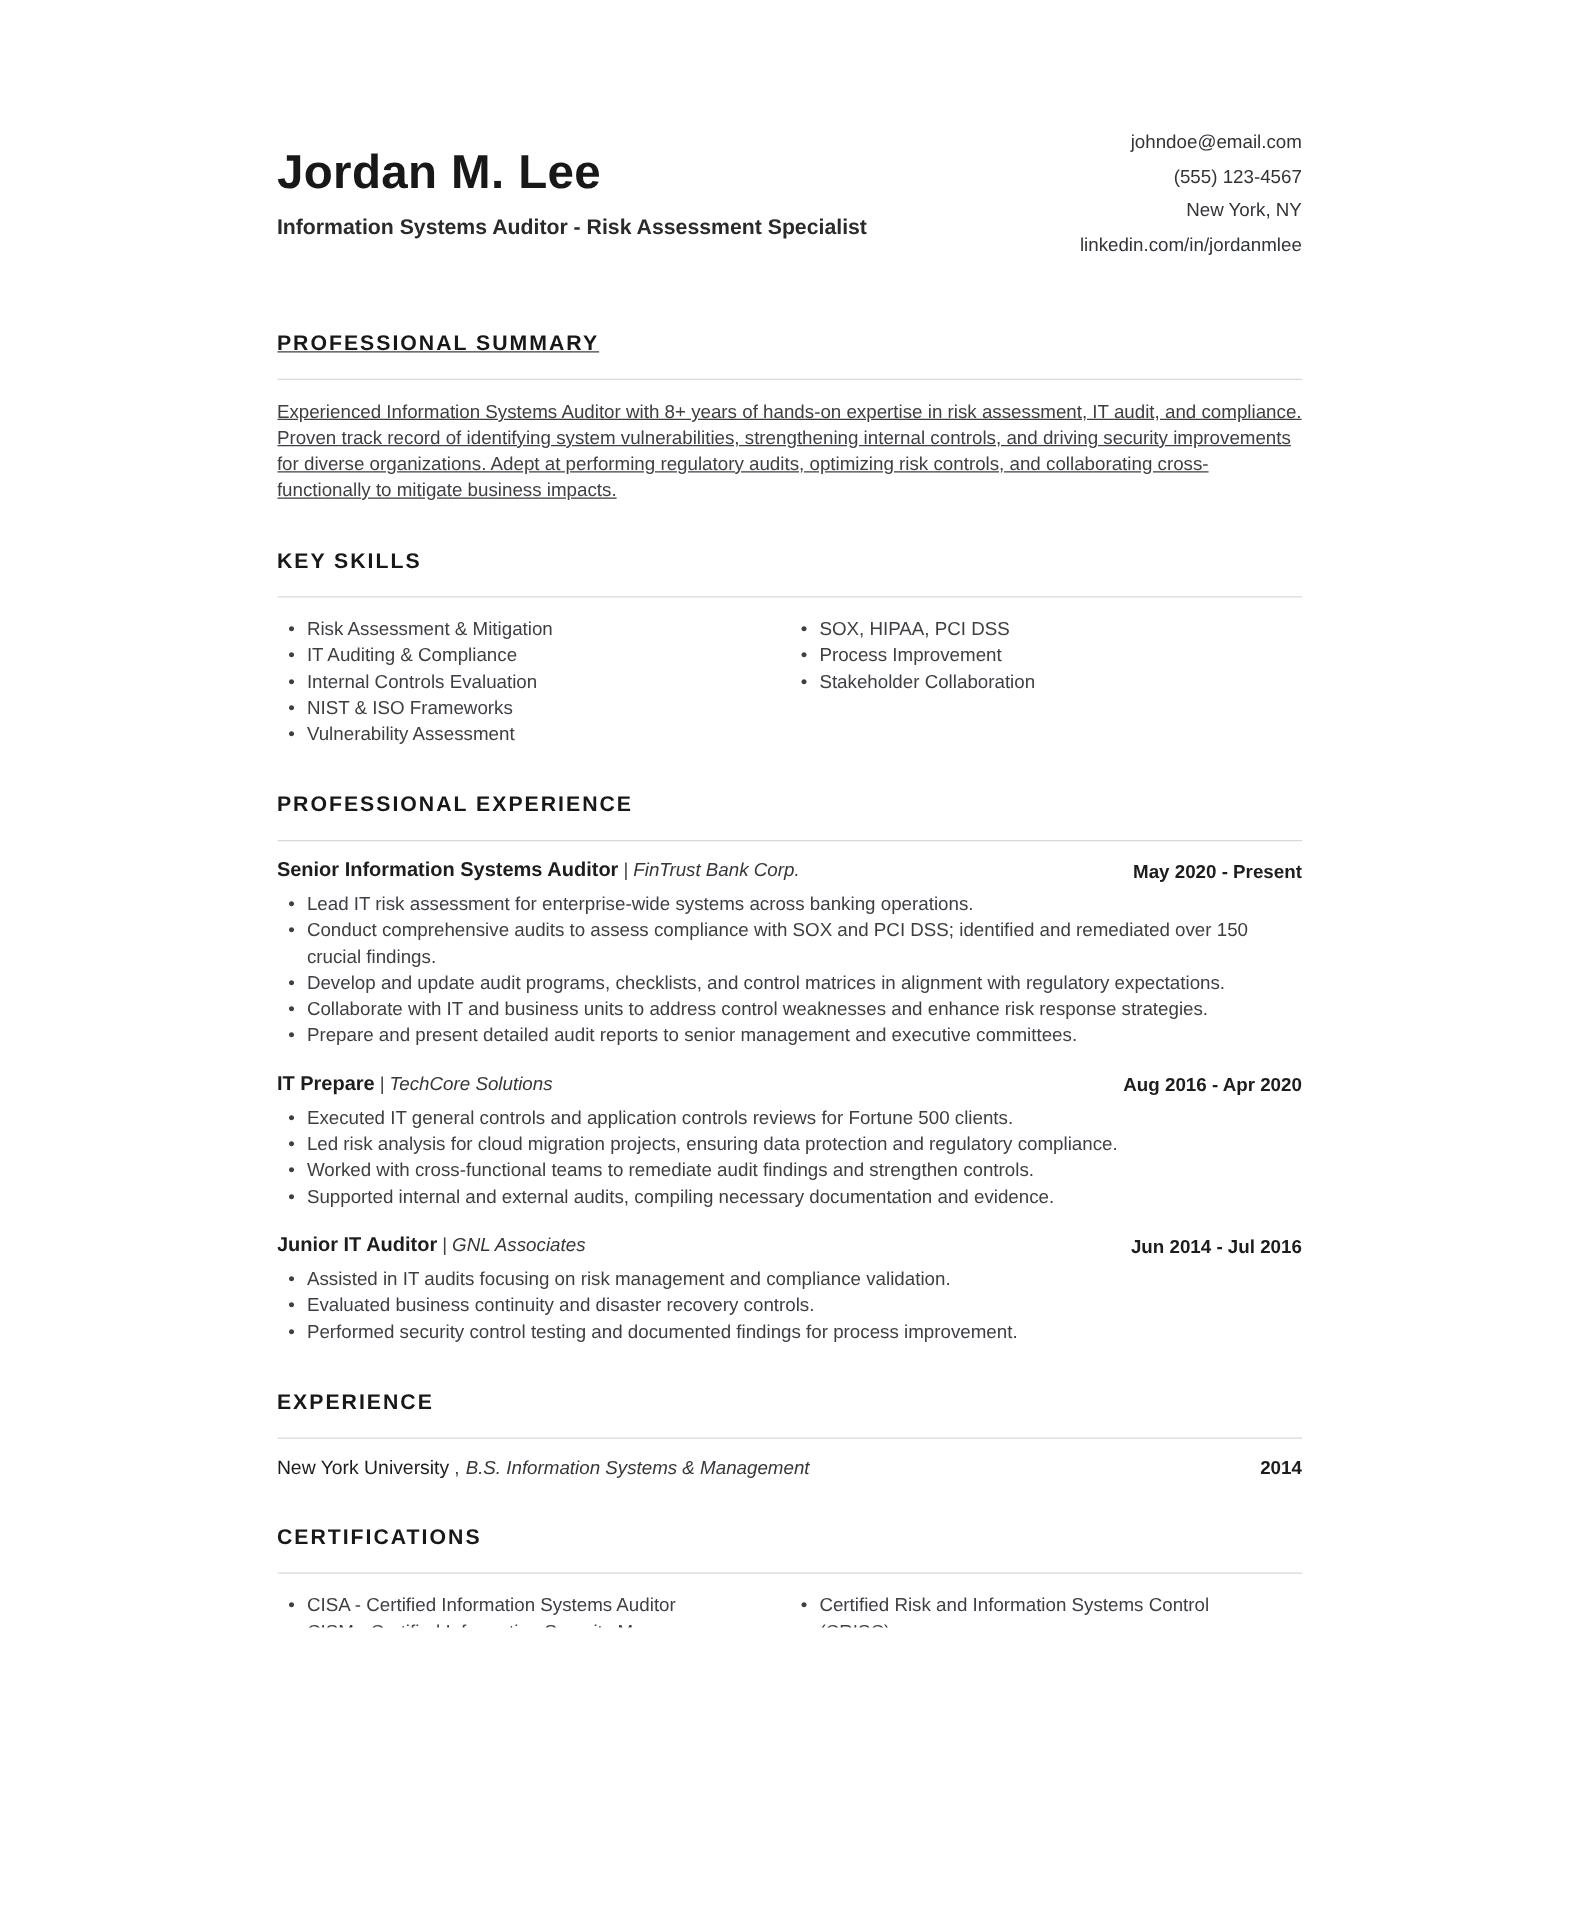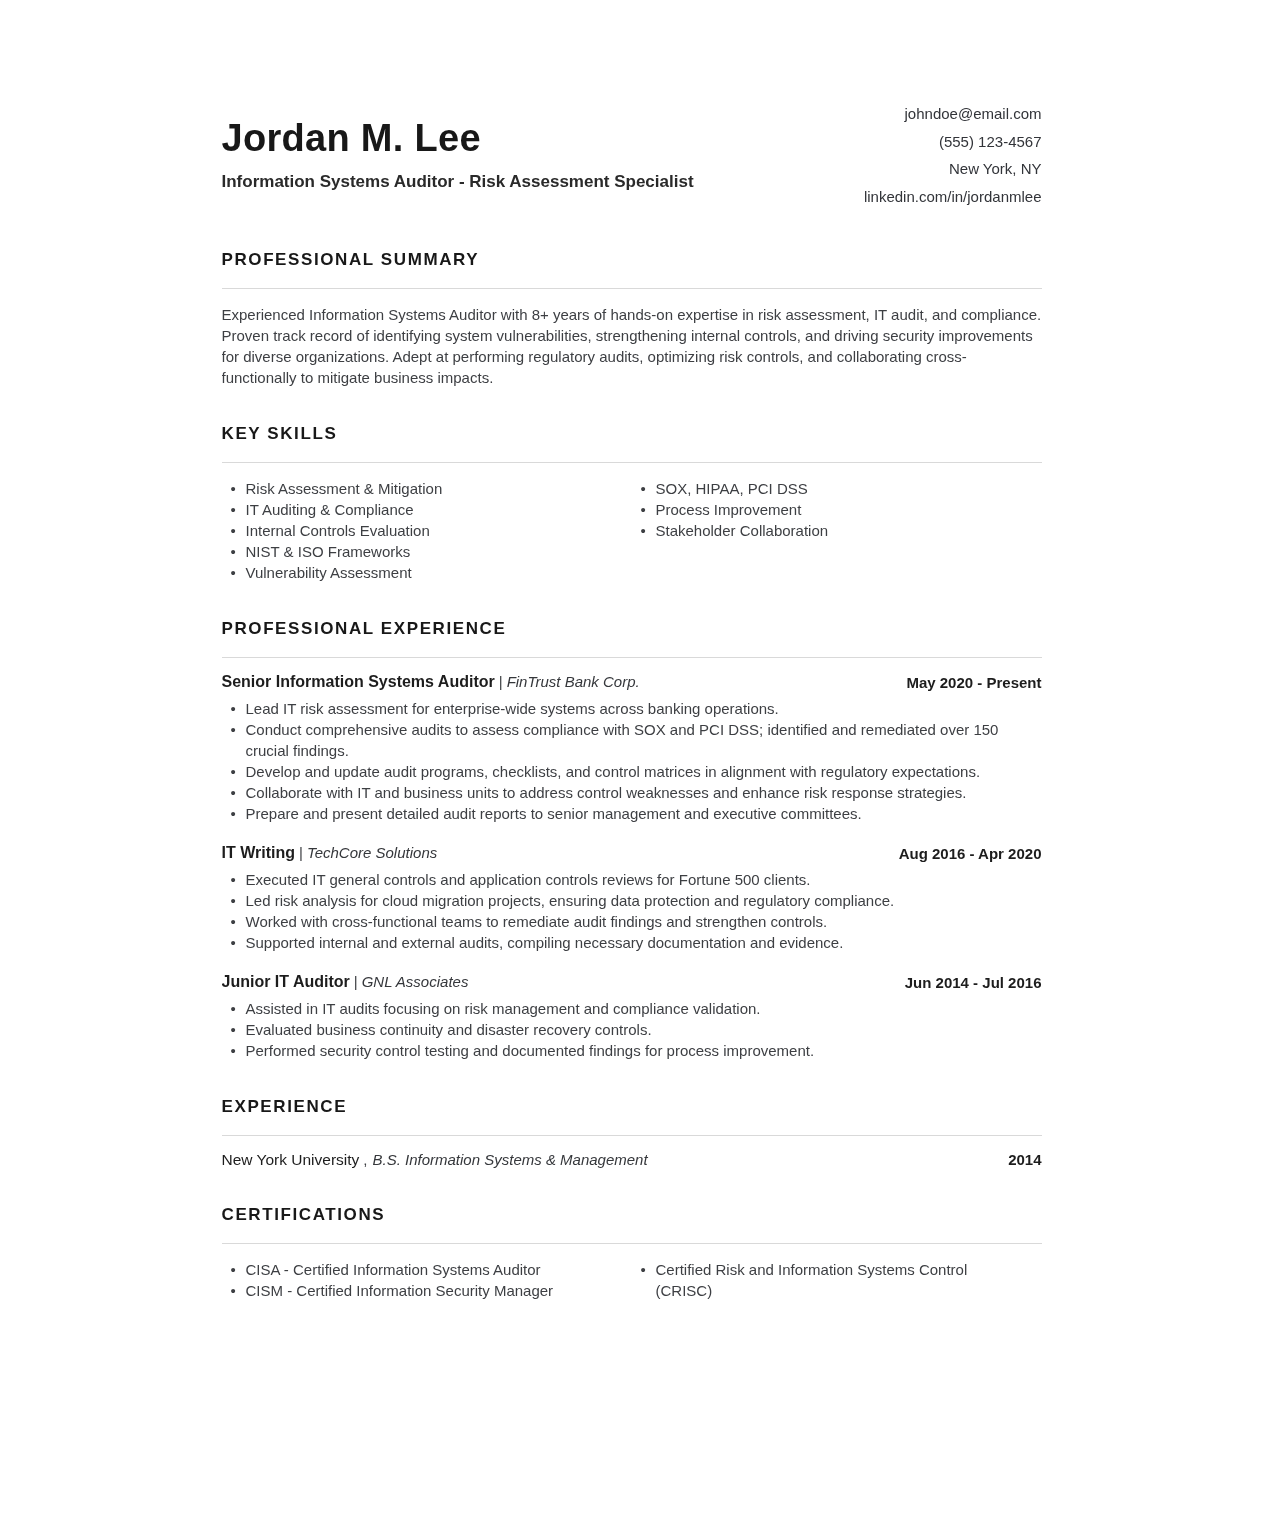--- a/index.html
+++ b/index.html
@@ -38,21 +38,21 @@
   .contact {
     text-align: right;
     font-size: 15px;
     line-height: 27.5px;
     color: #323439;
     white-space: nowrap;
   }
 
   
   section { margin-top: 36px; }
-  section.first { margin-top: 40px; }
+  section.first { margin-top: 55px; text-decoration: underline; }
   h2 {
     font-size: 17px;
     font-weight: 700;
     letter-spacing: 1.6px;
     color: #181818;
     line-height: 20px;
     margin-bottom: 18px;
   }
   .rule { border-top: 1px solid #d9d9d9; height: 0; margin-bottom: 15px; }
 
@@ -141,21 +141,21 @@
         <li>Conduct comprehensive audits to assess compliance with SOX and PCI DSS; identified and remediated over 150 crucial findings.</li>
         <li>Develop and update audit programs, checklists, and control matrices in alignment with regulatory expectations.</li>
         <li>Collaborate with IT and business units to address control weaknesses and enhance risk response strategies.</li>
         <li>Prepare and present detailed audit reports to senior management and executive committees.</li>
       </ul>
     </div>
 
     <div class="job">
       <div class="job-header">
         <div>
-          <span class="job-title">IT Writing</span><span class="job-sep">|</span><span class="job-company">TechCore Solutions</span>
+          <span class="job-title">IT Prepare</span><span class="job-sep">|</span><span class="job-company">TechCore Solutions</span>
         </div>
         <div class="job-dates">Aug 2016 - Apr 2020</div>
       </div>
       <ul class="bullets">
         <li>Executed IT general controls and application controls reviews for Fortune 500 clients.</li>
         <li>Led risk analysis for cloud migration projects, ensuring data protection and regulatory compliance.</li>
         <li>Worked with cross-functional teams to remediate audit findings and strengthen controls.</li>
         <li>Supported internal and external audits, compiling necessary documentation and evidence.</li>
       </ul>
     </div>

